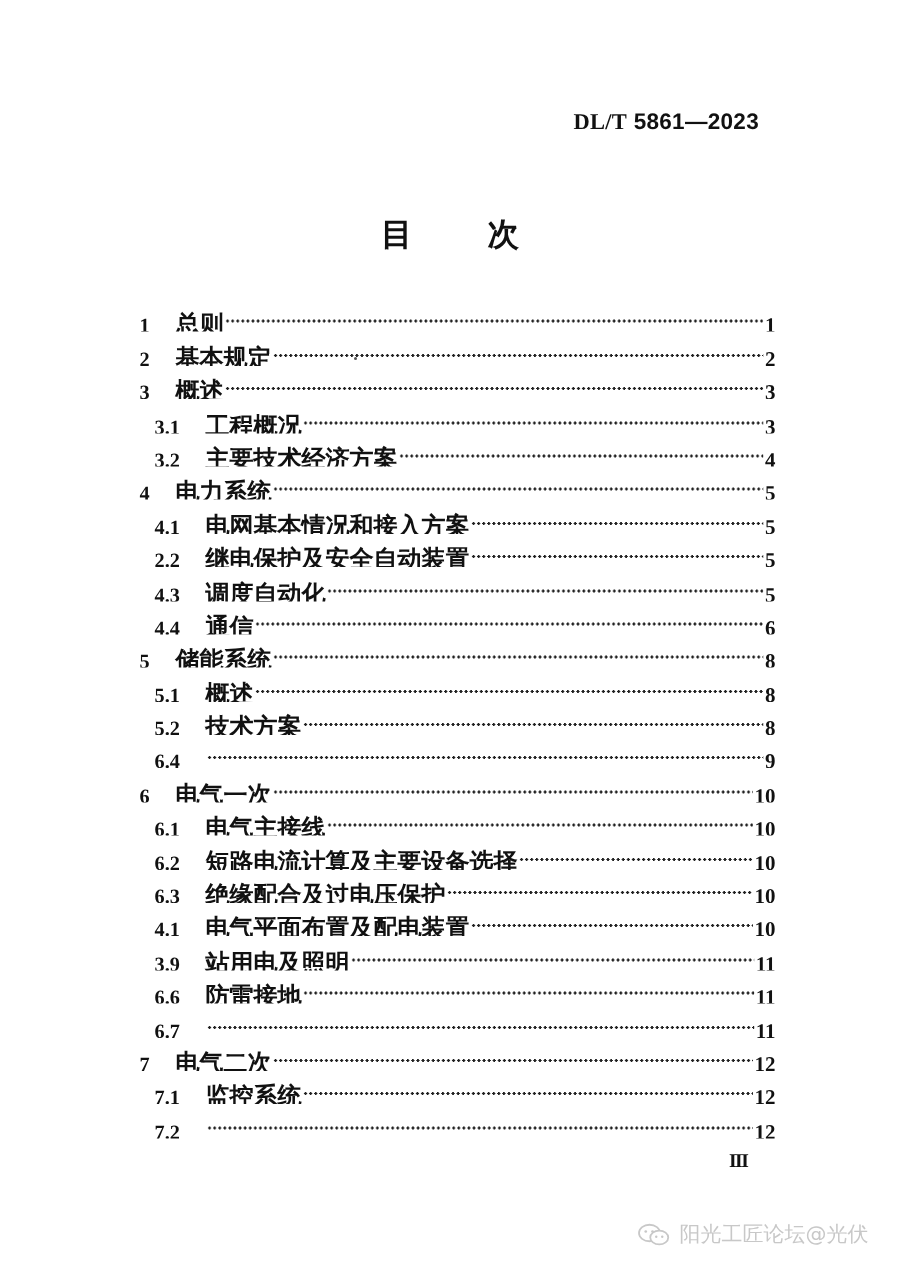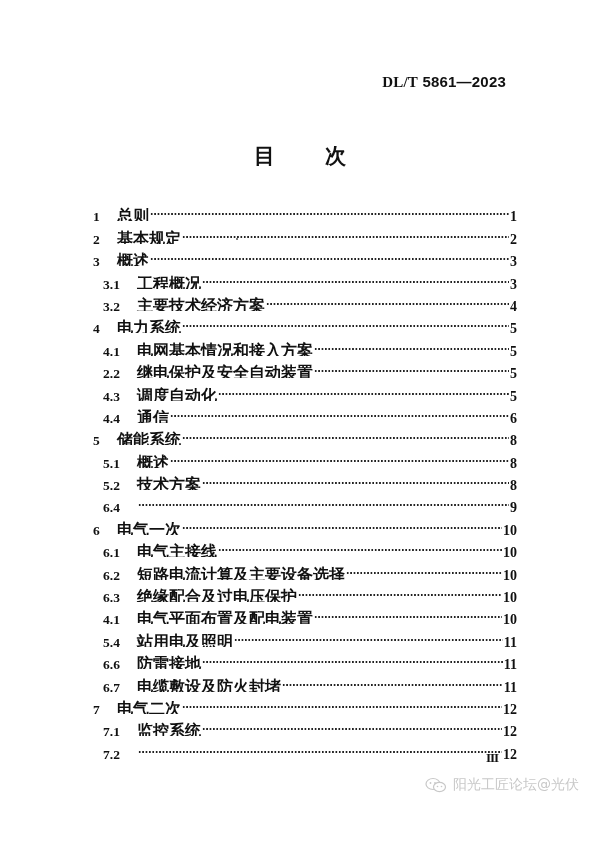--- a/index.html
+++ b/index.html
@@ -33,25 +33,25 @@
     .row .leader {
       flex: 1 1 auto; overflow: hidden; margin: 0 1px; position: relative; height: 22.4px;
     }
     .row .leader::after {
       content: ""; position: absolute; left: 0; right: 0; bottom: 6px; height: 2px;
       background-image: radial-gradient(circle, #222 0.9px, transparent 1px);
       background-size: 3.4px 2px; background-repeat: repeat-x;
     }
     .row .page { flex: 0 0 auto; font-family: "Liberation Serif", serif; font-weight: bold; font-size: 14px; }
     .folio {
-      position: absolute; top: 750px; left: 486px;
+      position: absolute; top: 766px; left: 486px;
       font-family: "Liberation Serif", serif; font-weight: bold; font-size: 13px; letter-spacing: -1px;
     }
     .watermark {
-      position: absolute; top: 776px; left: 425px; display: flex; align-items: center;
+      position: absolute; top: 814px; left: 425px; display: flex; align-items: center;
       color: #c8c8c8; font-family: "DejaVu Sans", sans-serif; font-size: 14px;
     }
     .watermark .wm-icon { width: 22px; height: 16px; margin-right: 6px; }
     .dot-speck { position: absolute; width: 2px; height: 2px; background: #555; border-radius: 1px; }
   </style>
 </head>
 <body>
 
 <div class="std-code">
   <span class="prefix">DL/T</span>
@@ -172,34 +172,33 @@
       <span class="leader"></span>
       <span class="page">10</span>
     </div>
     <div class="row lvl2">
       <span class="num">4.1</span>
       <span class="label">电气平面布置及配电装置</span>
       <span class="leader"></span>
       <span class="page">10</span>
     </div>
     <div class="row lvl2">
-      <span class="num">5.4</span>
+      <span class="num">3.9</span>
       <span class="label">站用电及照明</span>
       <span class="leader"></span>
       <span class="page">11</span>
     </div>
     <div class="row lvl2">
       <span class="num">6.6</span>
       <span class="label">防雷接地</span>
       <span class="leader"></span>
       <span class="page">11</span>
     </div>
     <div class="row lvl2">
       <span class="num">6.7</span>
-      <span class="label">电缆敷设及防火封堵</span>
       <span class="leader"></span>
       <span class="page">11</span>
     </div>
     <div class="row lvl1">
       <span class="num">7</span>
       <span class="label">电气二次</span>
       <span class="leader"></span>
       <span class="page">12</span>
     </div>
     <div class="row lvl2">

